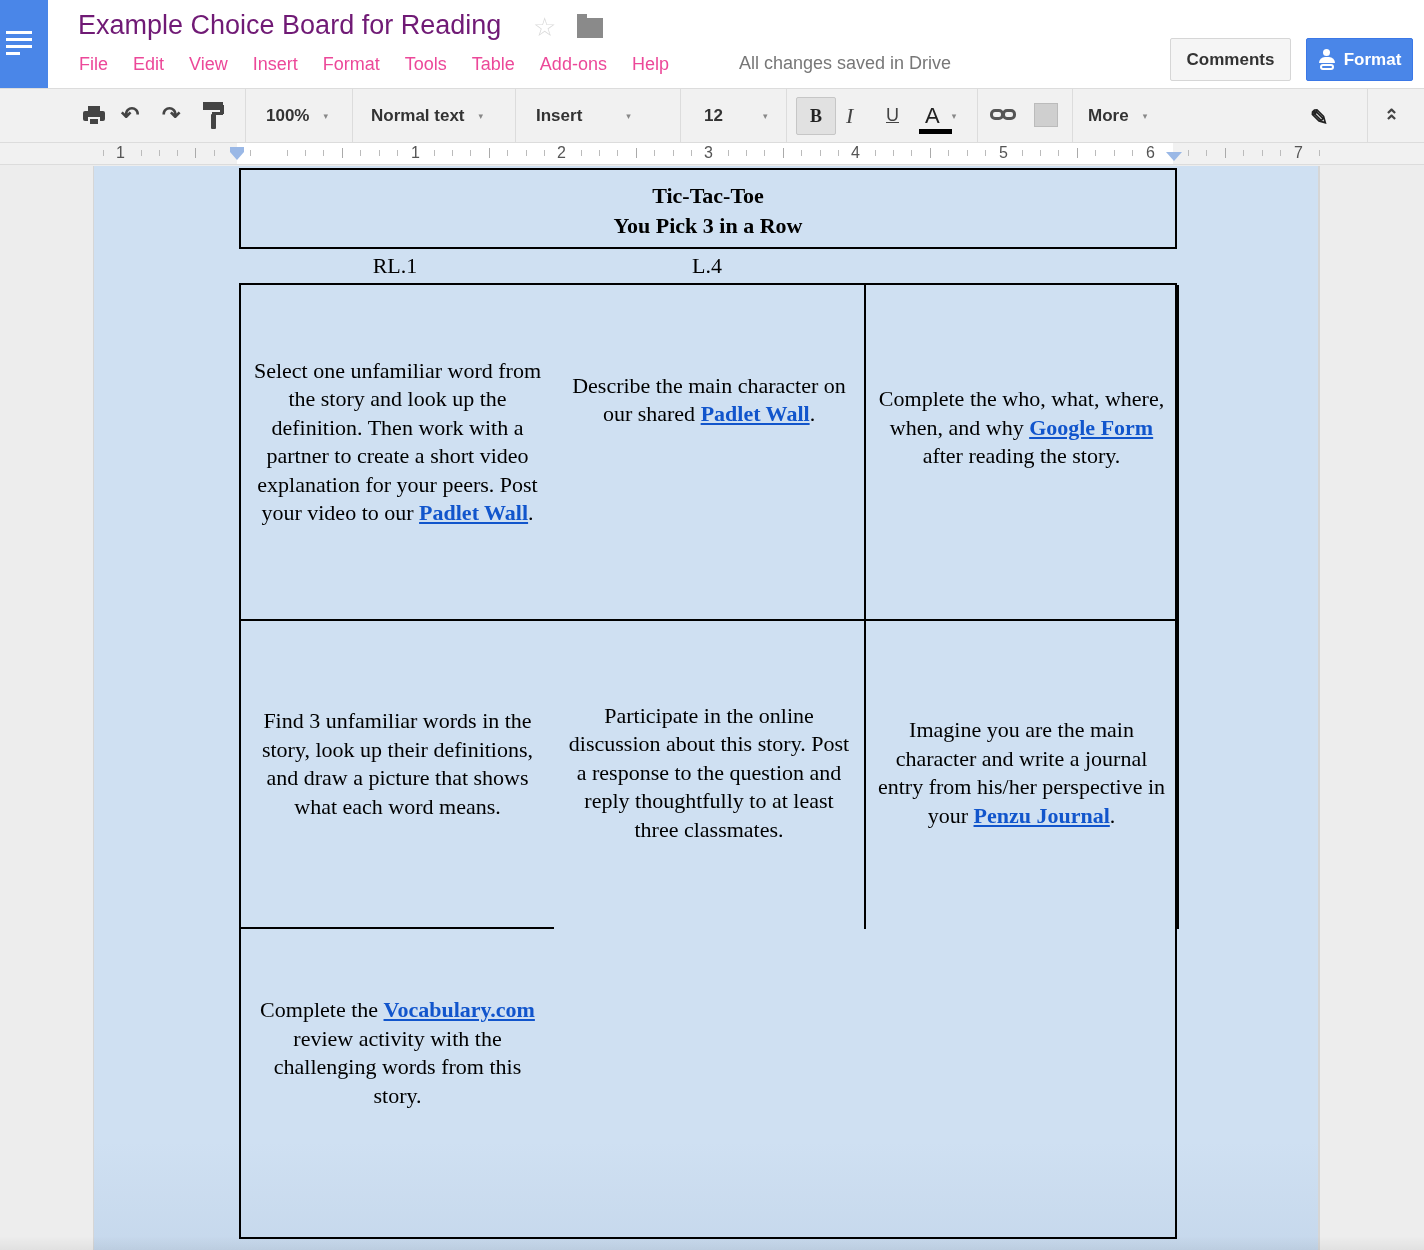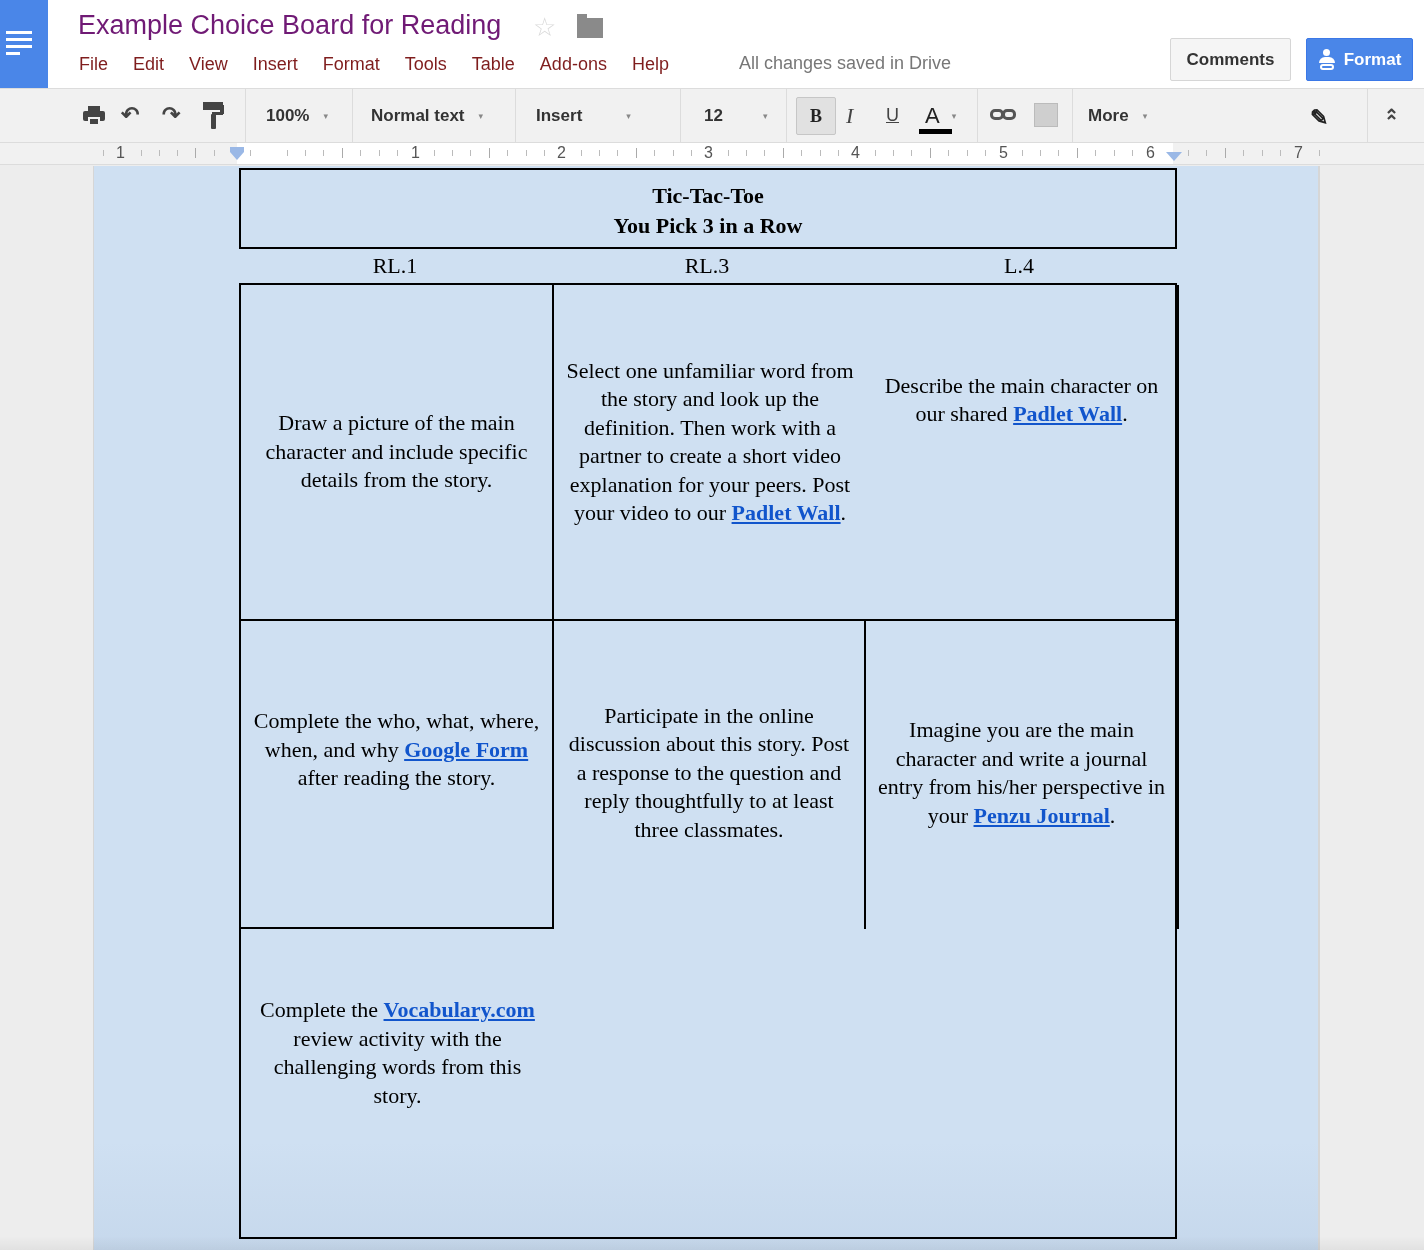--- a/index.html
+++ b/index.html
@@ -9,21 +9,21 @@
   
   .header { position: absolute; left: 0; top: 0; width: 1424px; height: 88px; background: #fff; }
   .logo { position: absolute; left: 0; top: 0; width: 48px; height: 88px; background: #4a86e8; }
   .logo .lines { position: absolute; left: 6px; top: 31px; width: 26px; }
   .logo .lines span { display: block; height: 3px; background: #fff; margin-bottom: 4px; }
   .logo .lines span.short { width: 14px; }
   .doc-title { position: absolute; left: 78px; top: 10px; font-size: 27px; color: #701a75; }
   .star-icon { position: absolute; left: 533px; top: 12px; font-size: 26px; color: #dadada; }
   .folder-icon { position: absolute; left: 577px; top: 18px; width: 26px; height: 20px; background: #8a8a8a; }
   .folder-icon::before { content: ""; position: absolute; left: 0; top: -4px; width: 10px; height: 5px; background: #8a8a8a; }
-  .menubar { position: absolute; left: 79px; top: 54px; display: flex; font-size: 18px; color: #7f1d1d; }
+  .menubar { position: absolute; left: 79px; top: 54px; display: flex; font-size: 18px; color: #ec4899; }
   .menubar .mi { margin-right: 25px; }
   .save-status { position: absolute; left: 739px; top: 53px; font-size: 18px; color: #777; }
   .btn-comments { position: absolute; left: 1170px; top: 38px; width: 121px; height: 43px; background: #f5f5f5; border: 1px solid #d6d6d6; border-radius: 2px; font-size: 17px; font-weight: bold; color: #333; display: flex; align-items: center; justify-content: center; }
   .btn-share { position: absolute; left: 1306px; top: 38px; width: 107px; height: 43px; background: #4a86e8; border: 1px solid #3b78e7; border-radius: 2px; font-size: 17px; font-weight: bold; color: #fff; display: flex; align-items: center; justify-content: center; }
   .share-icon { width: 18px; height: 22px; margin-right: 8px; position: relative; }
   .share-icon .head { position: absolute; left: 5px; top: 0; width: 7px; height: 7px; border-radius: 50%; background: #fff; }
   .share-icon .body { position: absolute; left: 1px; top: 8px; width: 16px; height: 6px; border-radius: 6px 6px 0 0; background: #fff; }
   .share-icon .link { position: absolute; left: 2px; top: 15px; width: 14px; height: 6px; border: 2px solid #fff; border-radius: 3px; }
 
   
@@ -249,37 +249,36 @@
   </div>
 
   <div class="page">
     <div class="content">
       <div class="title-box">
         <div>Tic-Tac-Toe</div>
         <div>You Pick 3 in a Row</div>
       </div>
       <div class="std-row">
         <div>RL.1</div>
-        <div>RL.3</div>
         <div>L.4</div>
       </div>
       <div class="grid">
-        <div class="cell">
-            <div style="padding:0 6px;"><span>Draw a picture of the main character and include specific details from the story.</span></div>
-          </div>
         <div class="cell c3">
             <div style="margin-top:-20px;"><span>Select one unfamiliar word from the story and look up the definition. Then work with a partner to create a short video explanation for your peers. Post your video to our </span><span class="lnk">Padlet Wall</span><span>.</span></div>
           </div>
 
         <div class="cell">
             <div style="margin-top:-104px;"><span>Describe the main character on our shared </span><span class="lnk">Padlet Wall</span><span>.</span></div>
           </div>
         <div class="cell">
             <div style="margin-top:-48px;"><span>Complete the who, what, where, when, and why </span><span class="lnk">Google Form</span><span> after reading the story.</span></div>
           </div>
+        <div class="cell c3">
+            <div style="margin-top:-20px;"><span>Find 3 unfamiliar words in the story, look up their definitions, and draw a picture that shows what each word means.</span></div>
+          </div>
 
         <div class="cell r3">
             <div style="margin-top:-4px;"><span>Participate in the online discussion about this story. Post a response to the question and reply thoughtfully to at least three classmates.</span></div>
           </div>
         <div class="cell r3">
             <div style="margin-top:-4px;"><span>Imagine you are the main character and write a journal entry from his/her perspective in your </span><span class="lnk">Penzu Journal</span><span>.</span></div>
           </div>
         <div class="cell c3 r3">
             <div style="margin-top:-60px;"><span>Complete the </span><span class="lnk">Vocabulary.com</span><span> review activity with the challenging words from this story.</span></div>
           </div>

